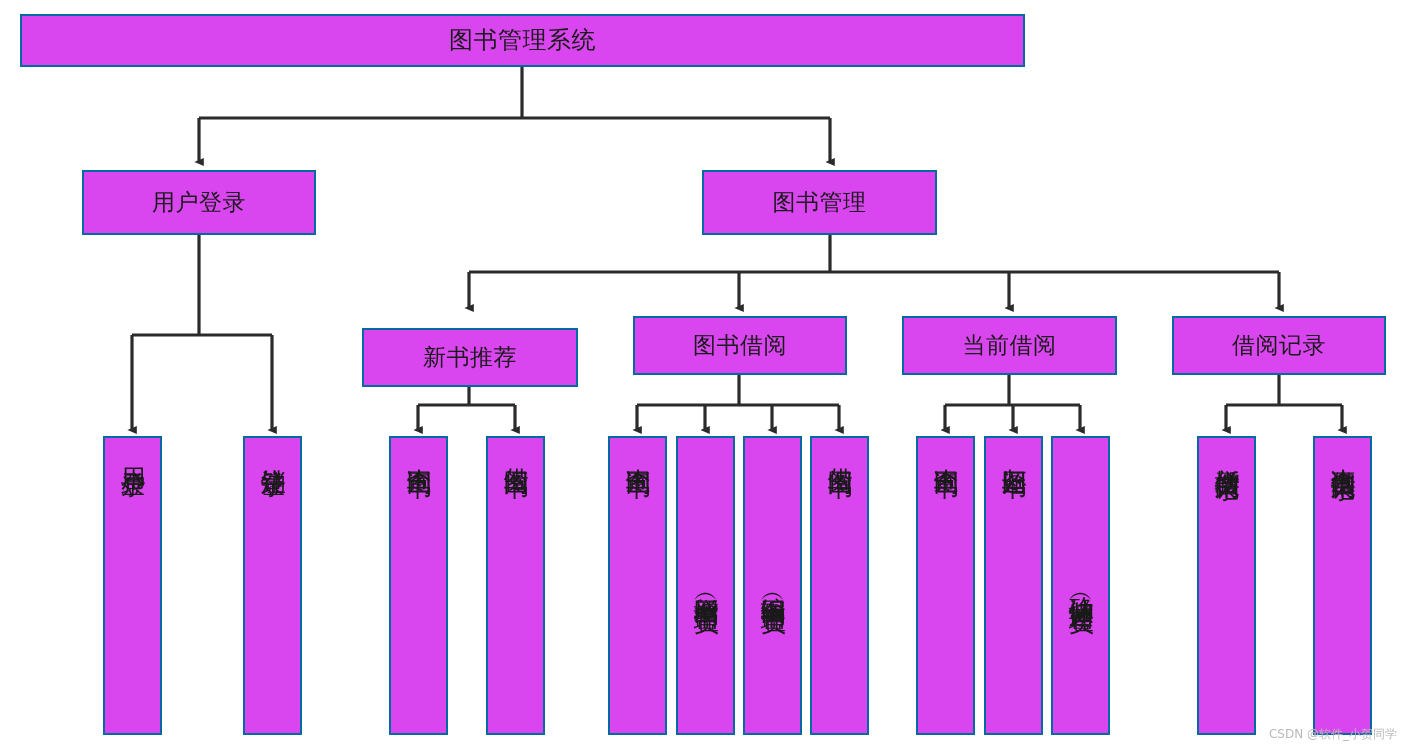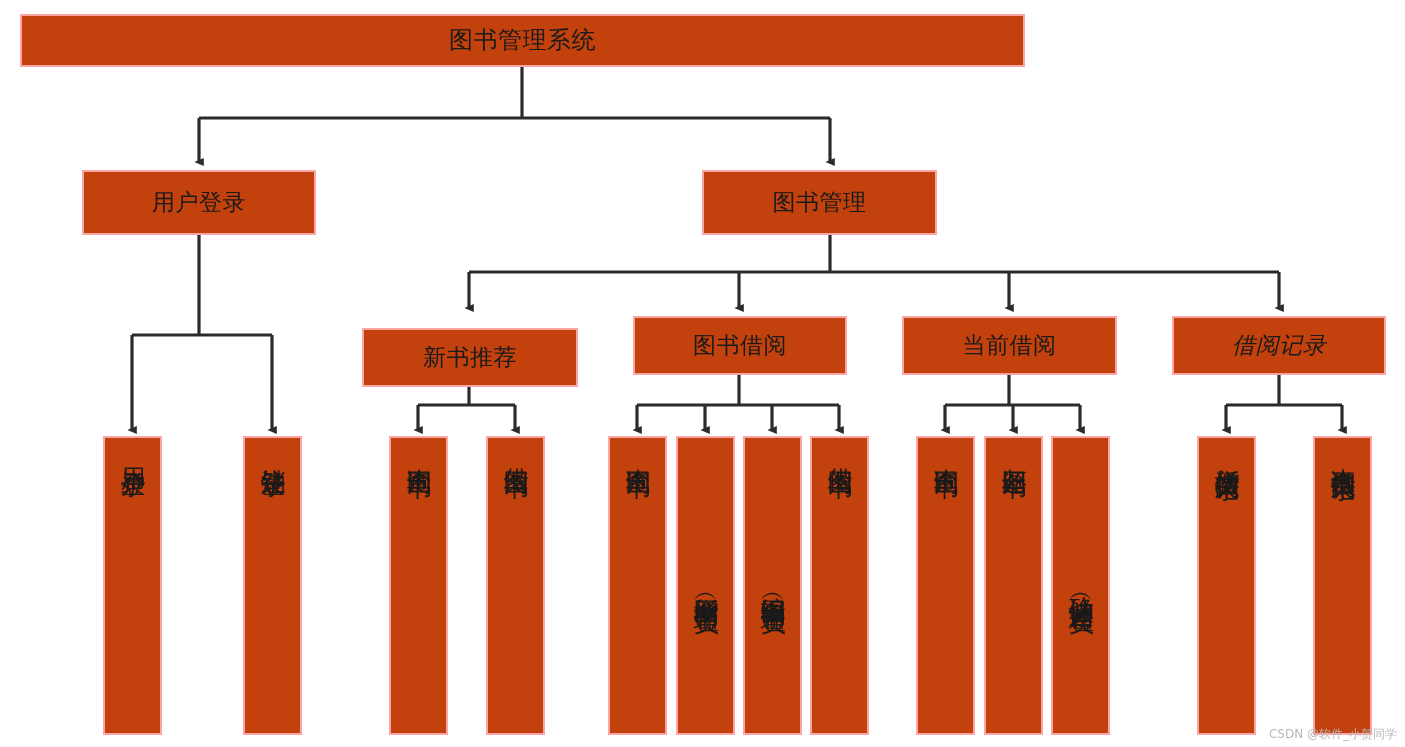--- a/index.html
+++ b/index.html
@@ -22,22 +22,22 @@
     position: absolute;
     left: 0;
     top: 0;
     width: 1405px;
     height: 747px;
     pointer-events: none;
   }
   .node {
     position: absolute;
     box-sizing: border-box;
-    background: #c2410c;
-    border: 2px solid #fca5a5;
+    background: #d946ef;
+    border: 2px solid #0369a1;
     display: flex;
     align-items: center;
     justify-content: center;
     color: #1a1a1a;
     z-index: 2;
   }
   .node-label {
     display: block;
     text-align: center;
     line-height: 1.18;
@@ -152,21 +152,21 @@
   </div>
 
   <div class="node horizontal" style="left:633px; top:316px; width:214px; height:59px;">
     <span class="node-label">图书借阅</span>
   </div>
 
   <div class="node horizontal" style="left:902px; top:316px; width:215px; height:59px;">
     <span class="node-label">当前借阅</span>
   </div>
 
-  <div class="node horizontal" style="left:1172px; top:316px; width:214px; height:59px;font-style:italic;">
+  <div class="node horizontal" style="left:1172px; top:316px; width:214px; height:59px;">
     <span class="node-label">借阅记录</span>
   </div>
 
   <div class="node vertical" style="left:103px; top:436px; width:59px; height:299px;">
     <span class="node-label">用户登录</span>
   </div>
 
   <div class="node vertical" style="left:243px; top:436px; width:59px; height:299px;">
     <span class="node-label">注销登录</span>
   </div>

